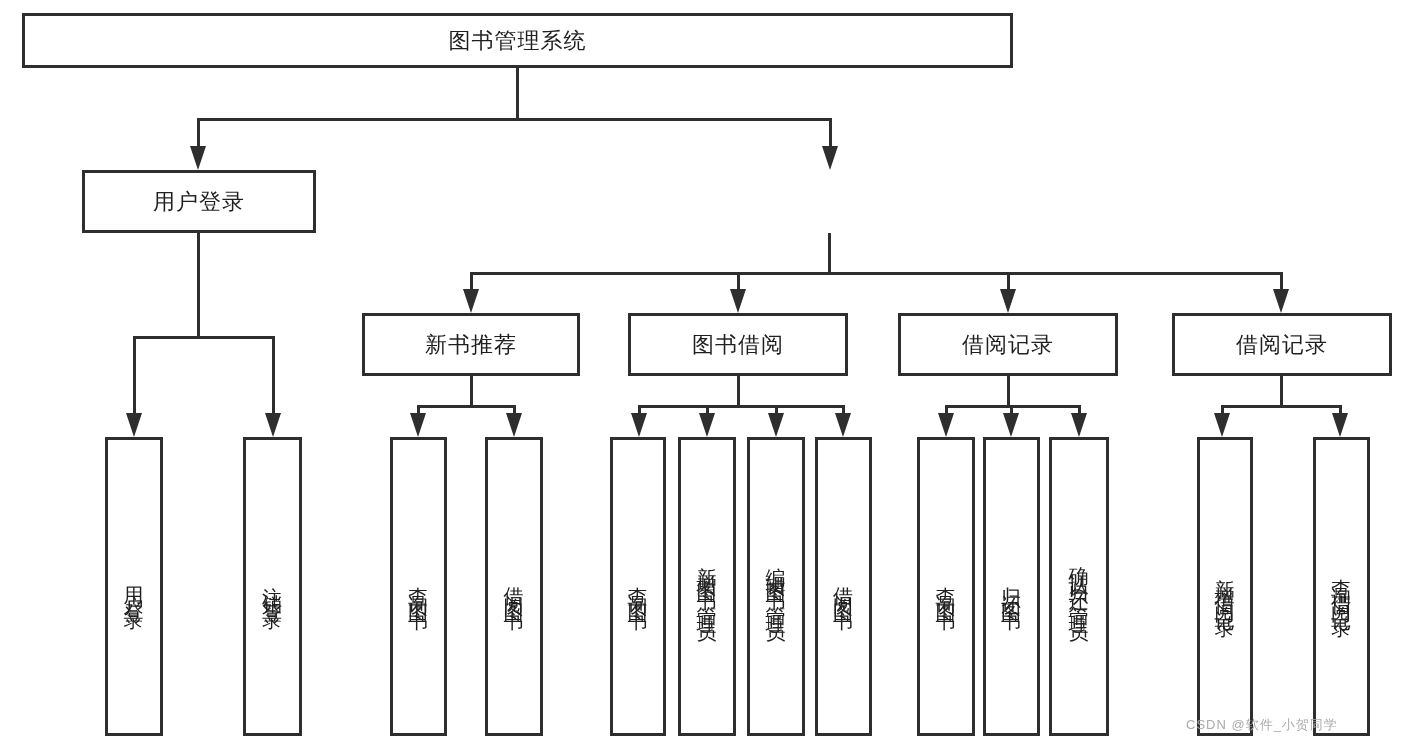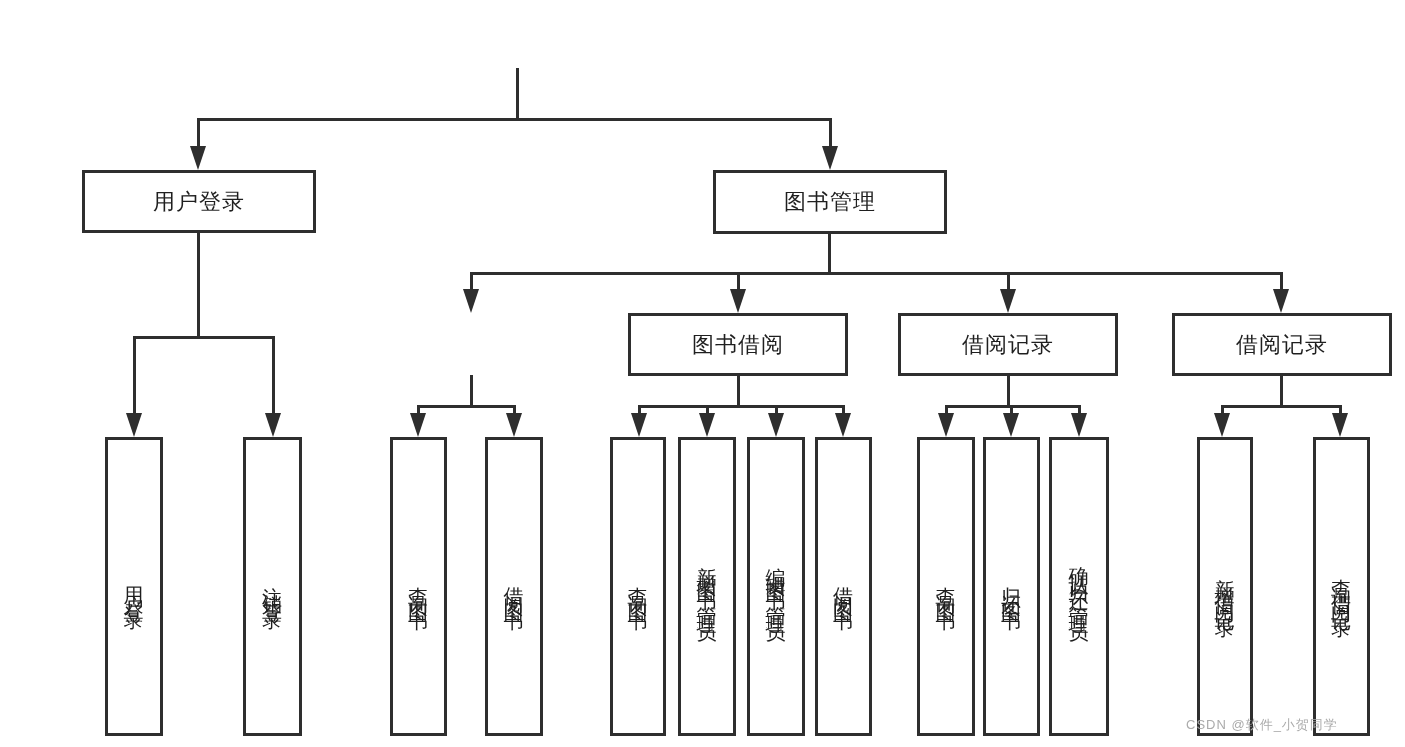--- a/index.html
+++ b/index.html
@@ -26,28 +26,31 @@
   .watermark{
     position:absolute;left:1186px;top:716px;font-size:13px;
     color:var(--wm,#ababab);white-space:nowrap;letter-spacing:1px;
   }
 </style>
 </head>
 <body>
 
 <div class="stage" id="stage">
 
+  <div class="box hbox" style="left:22px;top:13px;width:991px;height:55px;">
+    <span>图书管理系统</span>
+  </div>
 
   <div class="box hbox" style="left:82px;top:170px;width:234px;height:63px;">
     <span>用户登录</span>
   </div>
-  <div class="box hbox" style="left:713px;top:170px;width:234px;height:64px;">
-    <span>图书管理</span>
+
+  <div class="box hbox" style="left:362px;top:313px;width:218px;height:63px;">
+    <span>新书推荐</span>
   </div>
-
   <div class="box hbox" style="left:628px;top:313px;width:220px;height:63px;">
     <span>图书借阅</span>
   </div>
   <div class="box hbox" style="left:898px;top:313px;width:220px;height:63px;">
     <span>借阅记录</span>
   </div>
   <div class="box hbox" style="left:1172px;top:313px;width:220px;height:63px;">
     <span>借阅记录</span>
   </div>
 

